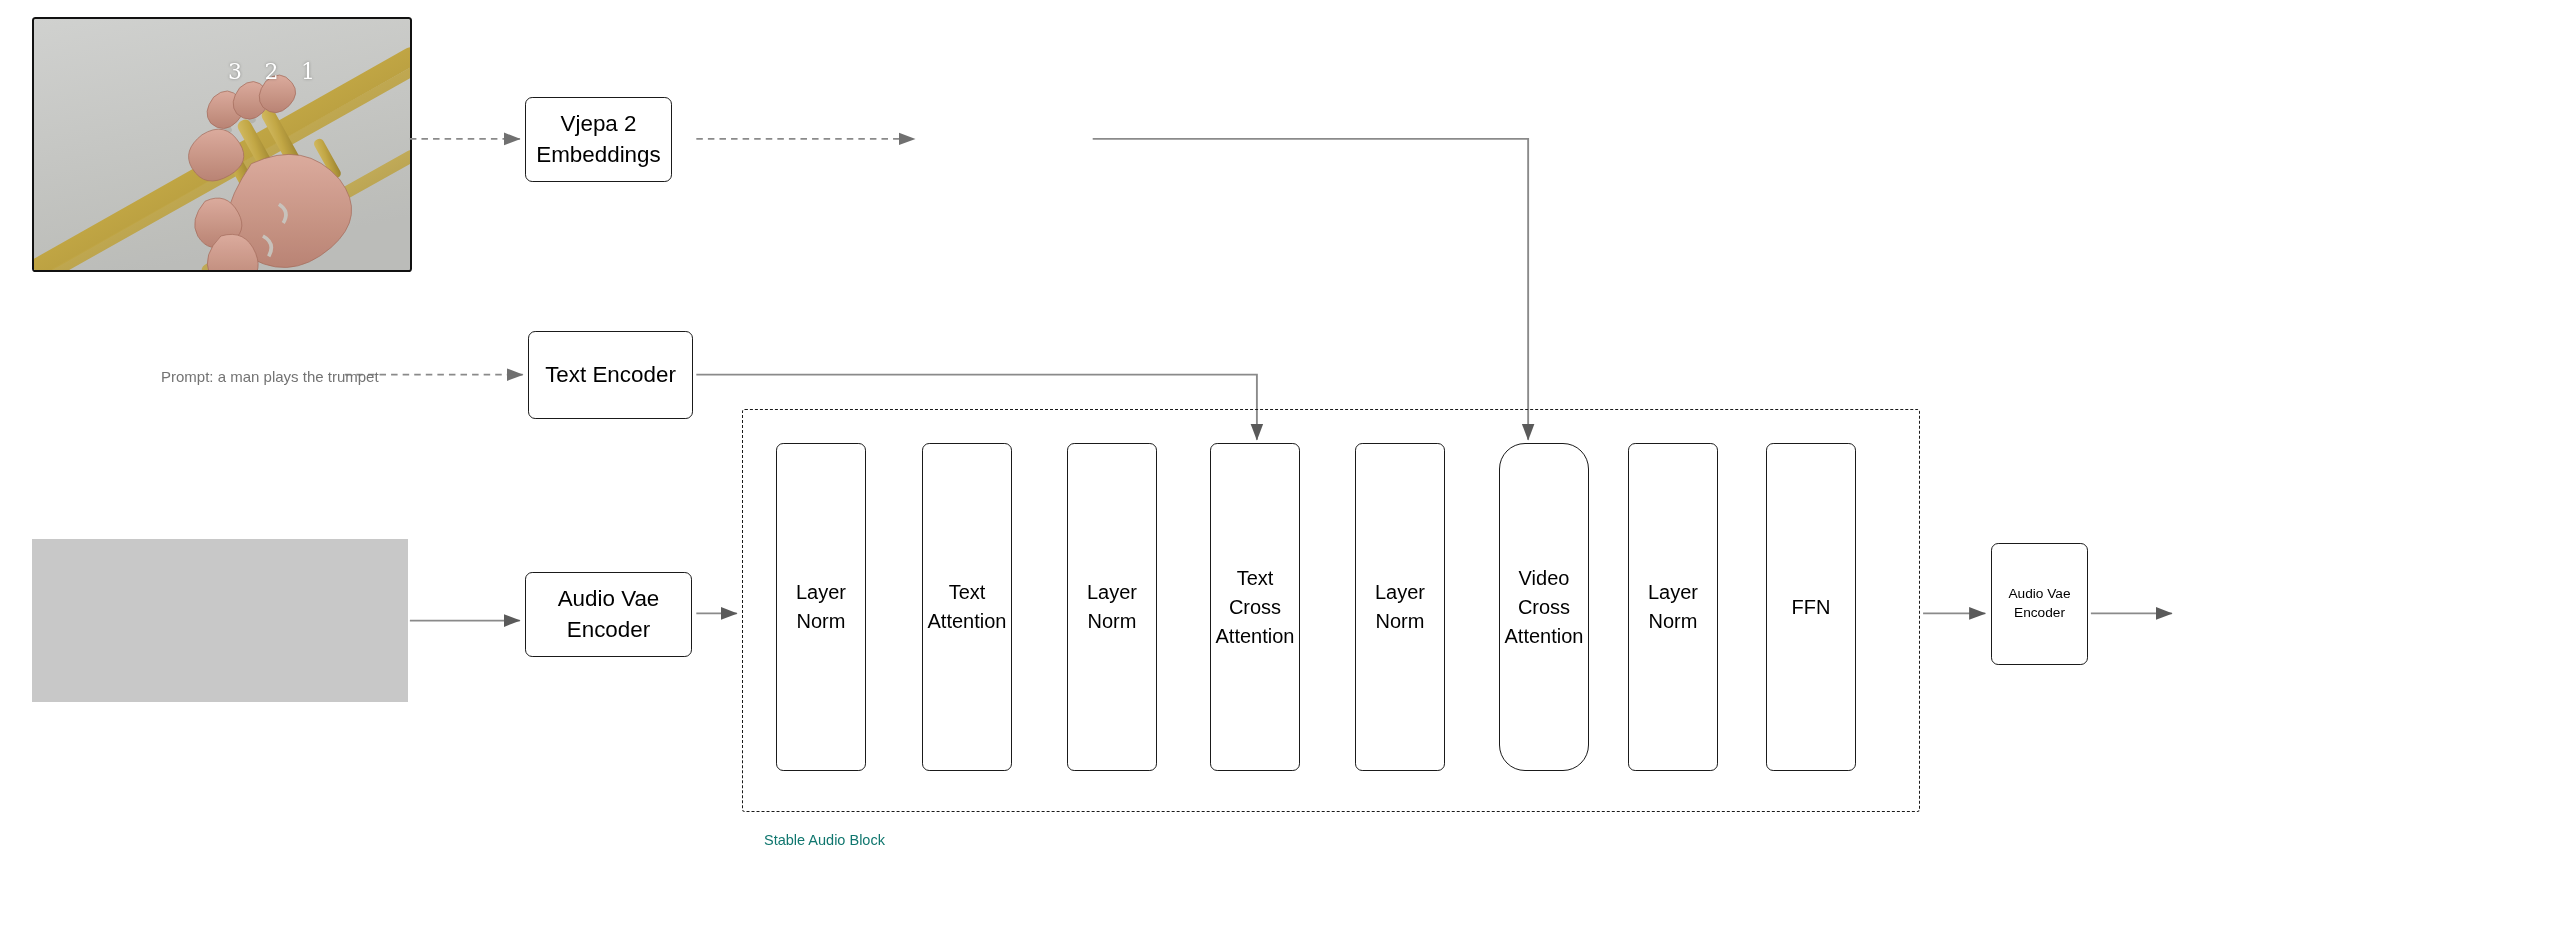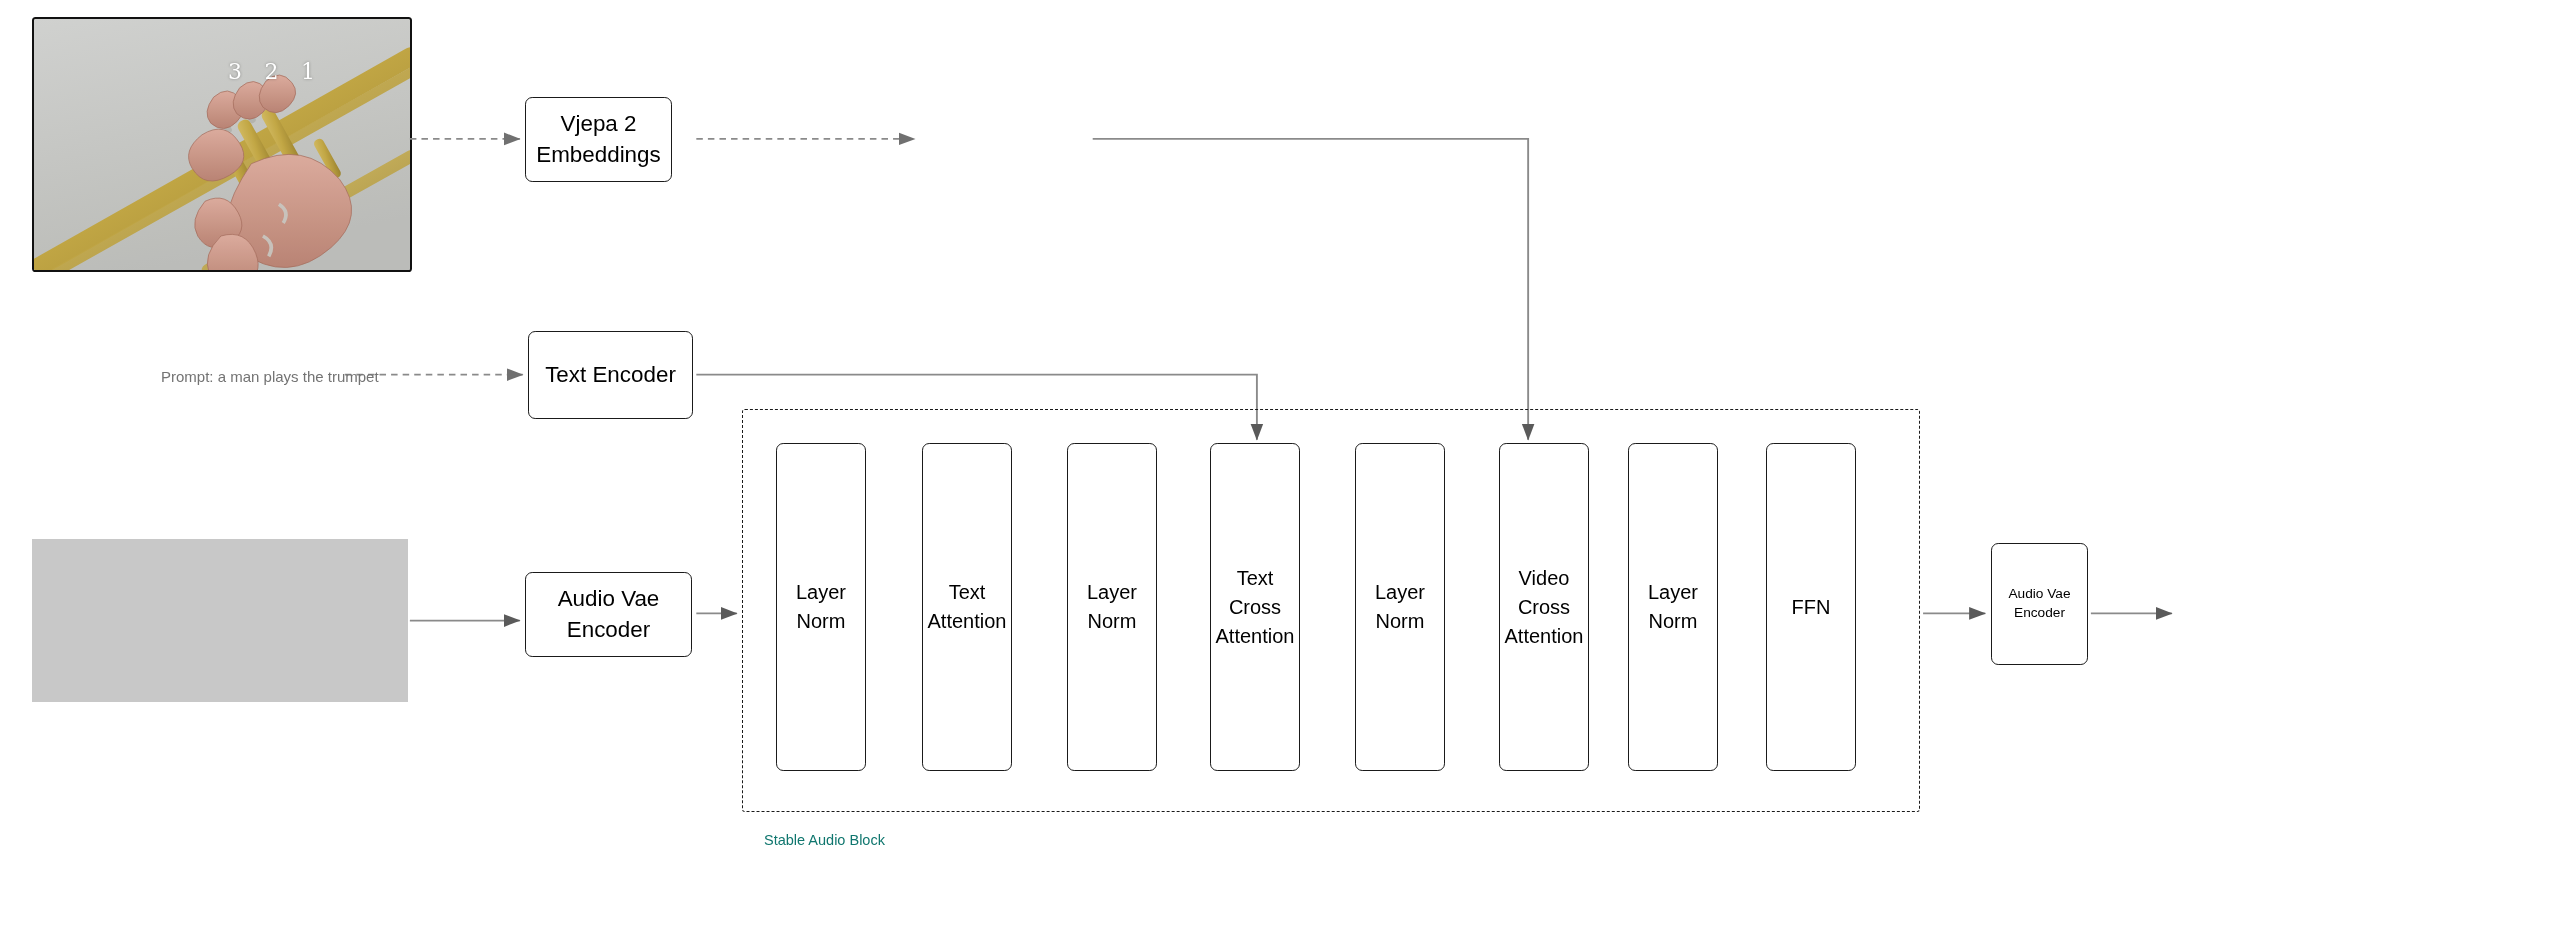--- a/index.html
+++ b/index.html
@@ -752,21 +752,21 @@
       </div>
       <div class="tall" style="left: 1210px;">
         <span class="lbl">Text
 Cross
 Attention</span>
       </div>
       <div class="tall" style="left: 1355px;">
         <span class="lbl">Layer
 Norm</span>
       </div>
-      <div class="tall" style="left: 1499px;">
+      <div class="tall" style="left: 1499px; border-radius: 26px;">
         <span class="lbl">Video
 Cross
 Attention</span>
       </div>
       <div class="tall" style="left: 1628px;">
         <span class="lbl">Layer
 Norm</span>
       </div>
       <div class="tall" style="left: 1766px;">
         <span class="lbl">FFN</span>

